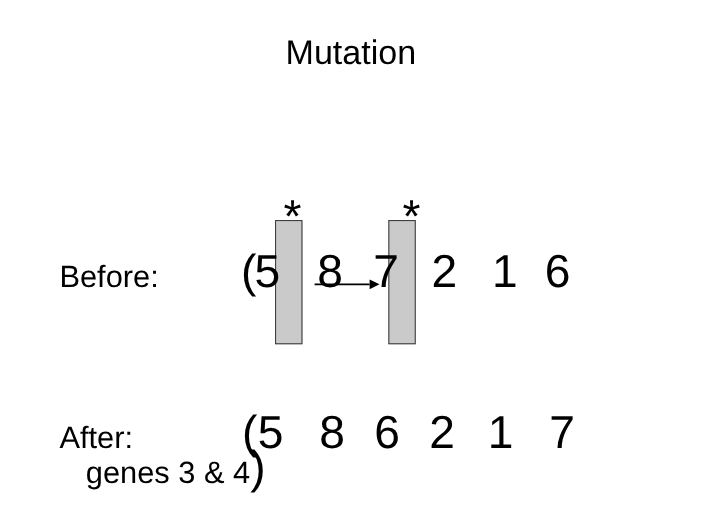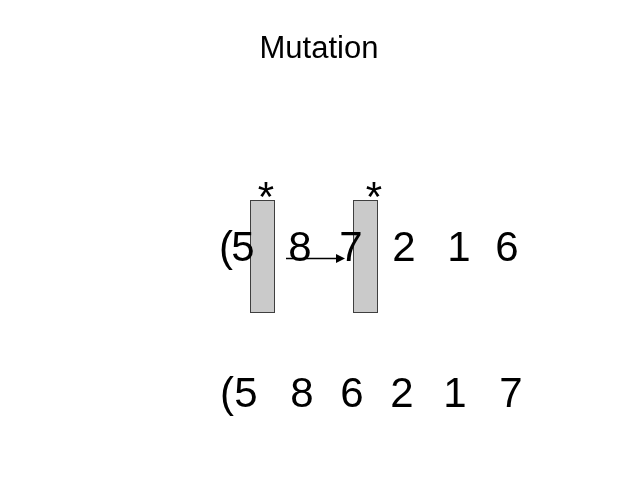--- a/index.html
+++ b/index.html
@@ -32,36 +32,39 @@
 
   <div class="abs f-title title-line" style="top:32px;">Mutation</div>
 
 
   <span class="abs f-num num" style="left:266px;top:176px;">*</span>
   <span class="abs f-num num" style="left:374px;top:176px;">*</span>
 
   <div class="bar" style="left:250px;"></div>
   <div class="bar" style="left:353px;"></div>
 
+  <div class="abs f-label" style="left:54px;top:238px;">Before:</div>
   <span class="abs f-num" style="left:219px;top:226px;">(</span>
   <span class="abs f-num num" style="left:243px;top:226px;">5</span>
   <span class="abs f-num num" style="left:300px;top:226px;">8</span>
   <span class="abs f-num num" style="left:351px;top:226px;">7</span>
   <span class="abs f-num num" style="left:404px;top:226px;">2</span>
   <span class="abs f-num num" style="left:459px;top:226px;">1</span>
   <span class="abs f-num num" style="left:507px;top:226px;">6</span>
 
   <svg class="abs" style="left:285px;top:250px;z-index:2;" width="62" height="17" viewBox="0 0 62 17">
     <line x1="1" y1="8.5" x2="51" y2="8.5" stroke="#000000" stroke-width="1.6"></line>
     <polygon points="51,4 60,8.5 51,13" fill="#000000"></polygon>
   </svg>
 
 
+  <div class="abs f-label" style="left:54px;top:384px;">After:</div>
   <span class="abs f-num" style="left:220px;top:372px;">(</span>
   <span class="abs f-num num" style="left:246px;top:372px;">5</span>
   <span class="abs f-num num" style="left:302px;top:372px;">8</span>
   <span class="abs f-num num" style="left:352px;top:372px;">6</span>
   <span class="abs f-num num" style="left:402px;top:372px;">2</span>
   <span class="abs f-num num" style="left:455px;top:372px;">1</span>
   <span class="abs f-num num" style="left:511px;top:372px;">7</span>
 
+  <div class="abs f-num" style="left:78px;top:404px;"><span class="f-label">genes 3 &amp; 4</span><span>)</span></div>
 
 </div>
 
 </body></html>

